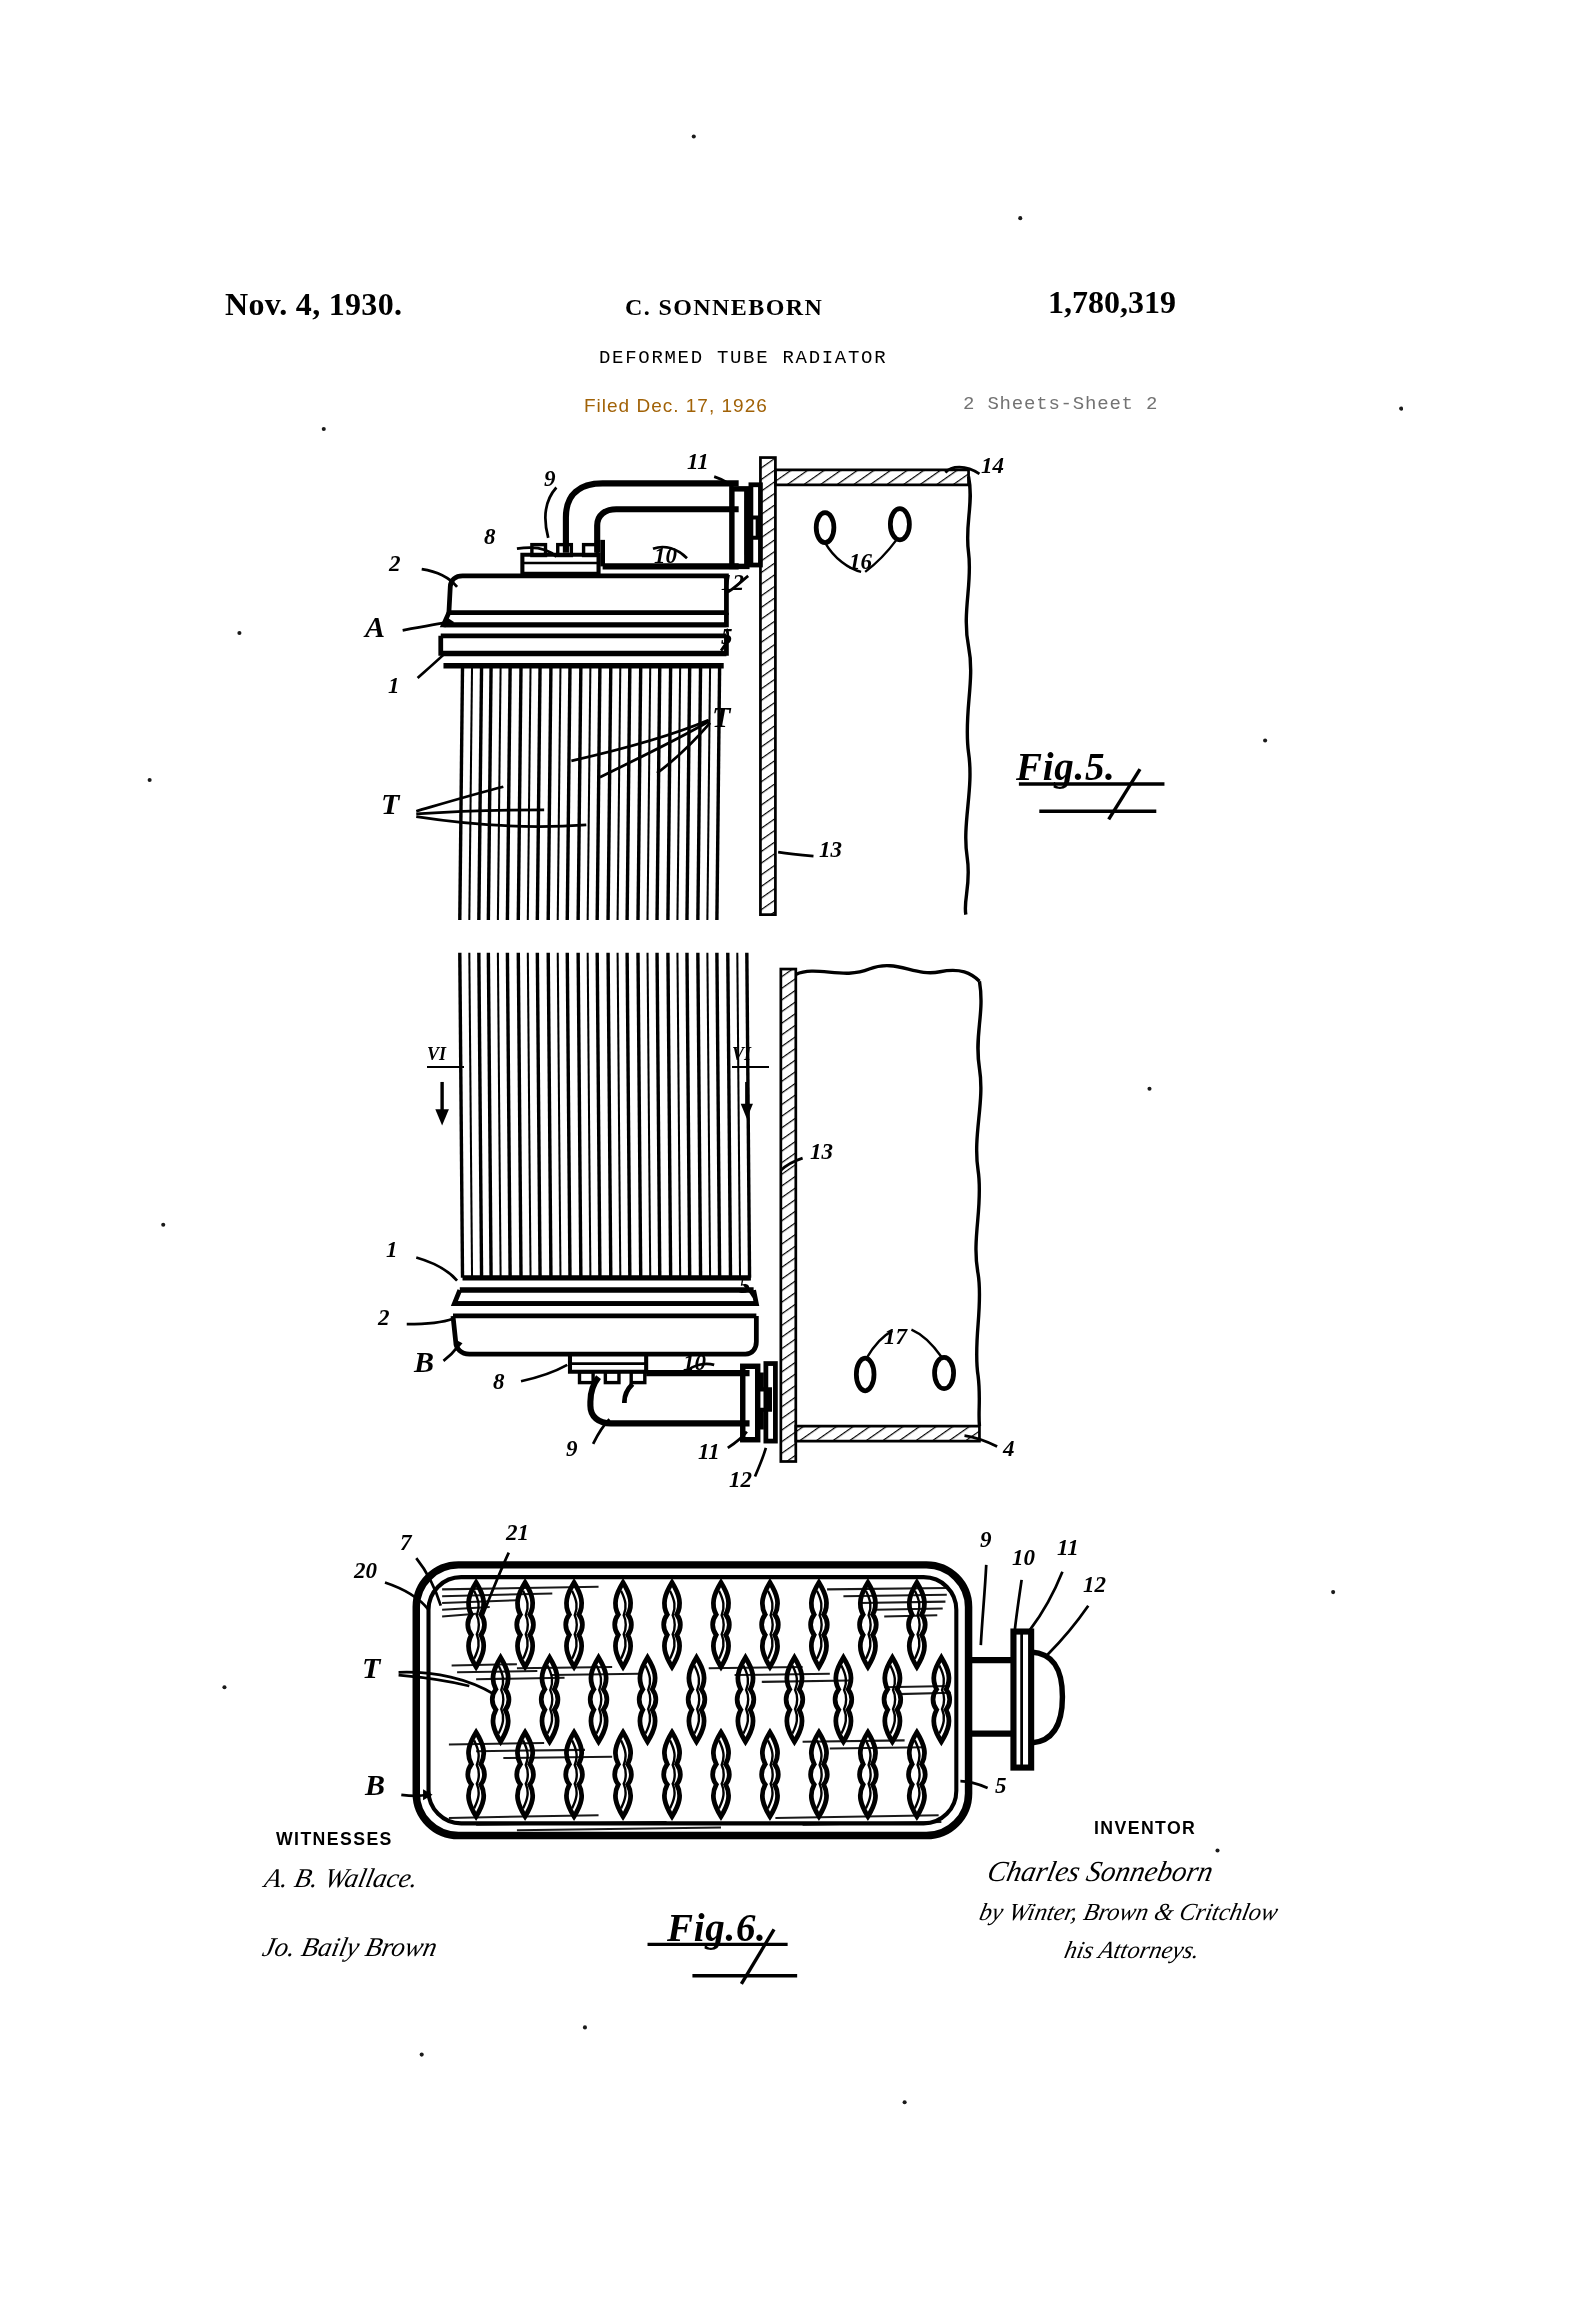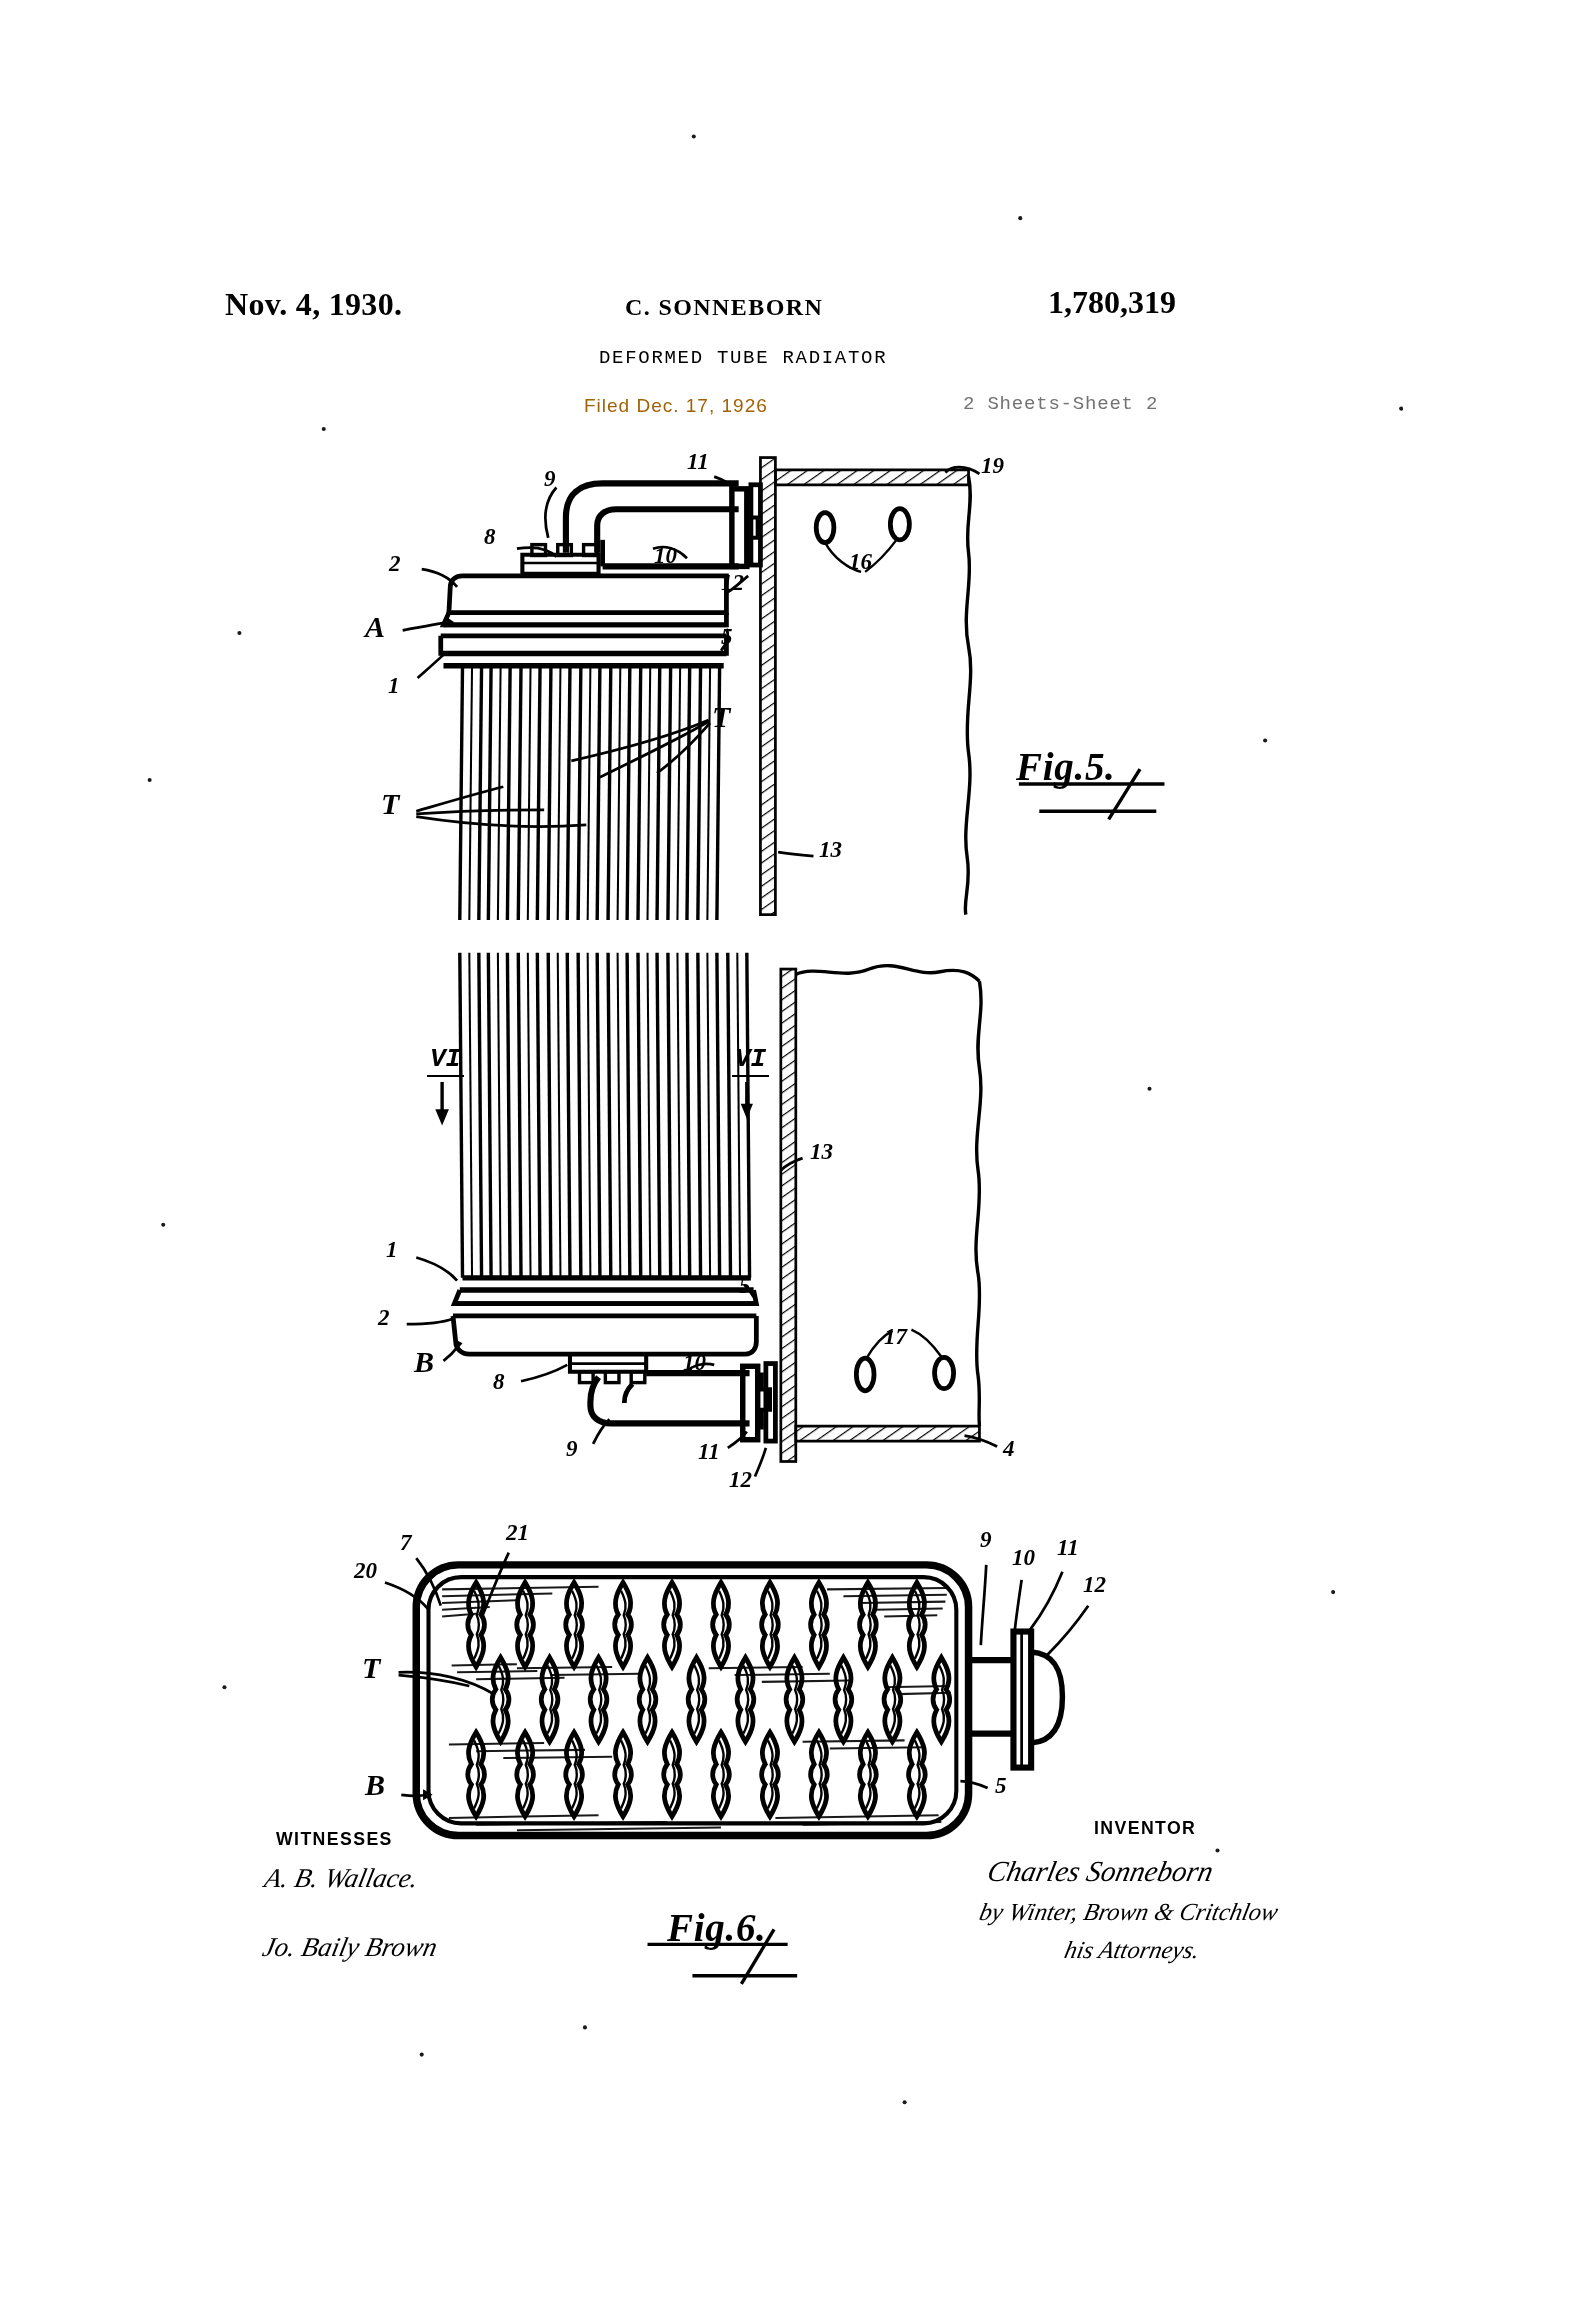--- a/index.html
+++ b/index.html
@@ -117,27 +117,26 @@
     font-family: "Liberation Serif", serif;
     font-style: italic;
     font-size: 27px;
     color: #000;
     white-space: nowrap;
     transform: skewX(-12deg);
   }
   
   .sec-marker {
     position: absolute;
-    font-family: Liberation Mono, monospace;
+    font-family: Liberation Serif, serif;
     font-style: italic;
     font-weight: bold;
-    font-size: 26px;
-    color: #000;
-    white-space: nowrap;
-    text-align: center;
+    font-size: 18px;
+    color: #000;
+    white-space: nowrap;
   }
   .sec-marker .bar {
     display: block;
     height: 2px;
     background: #000;
     width: 37px;
     margin-top: 0.7px;
   }
   svg.art { position: absolute; left: 0; top: 0; }
 </style>
@@ -541,21 +540,21 @@
       <circle cx="860" cy="2980" r="3"></circle>
         <circle cx="1790" cy="2720" r="3"></circle>
       <circle cx="240" cy="1800" r="3"></circle>
         <circle cx="2060" cy="600" r="3"></circle>
     </g>
   </svg>
 
   <div>
     <div class="ref" style="left:544px;  top:467px;">9</div>
     <div class="ref" style="left:687px; top:450px;">11</div>
-    <div class="ref" style="left:981px; top:454px;">19</div>
+    <div class="ref" style="left:981px; top:454px;">14</div>
     <div class="ref" style="left:484px;  top:525px;">8</div>
     <div class="ref" style="left:654px;  top:544px;">10</div>
     <div class="ref" style="left:849px; top:550px;">16</div>
     <div class="ref" style="left:389px;  top:552px;">2</div>
     <div class="ref" style="left:721px; top:571px;">12</div>
     <div class="ref big" style="left:365px; top:612px;">A</div>
     <div class="ref" style="left:721px; top:625px;">5</div>
     <div class="ref" style="left:388px;  top:674px;">1</div>
     <div class="ref big" style="left:712px; top:702px;">T</div>
     <div class="ref big" style="left:381px;  top:789px;">T</div>

